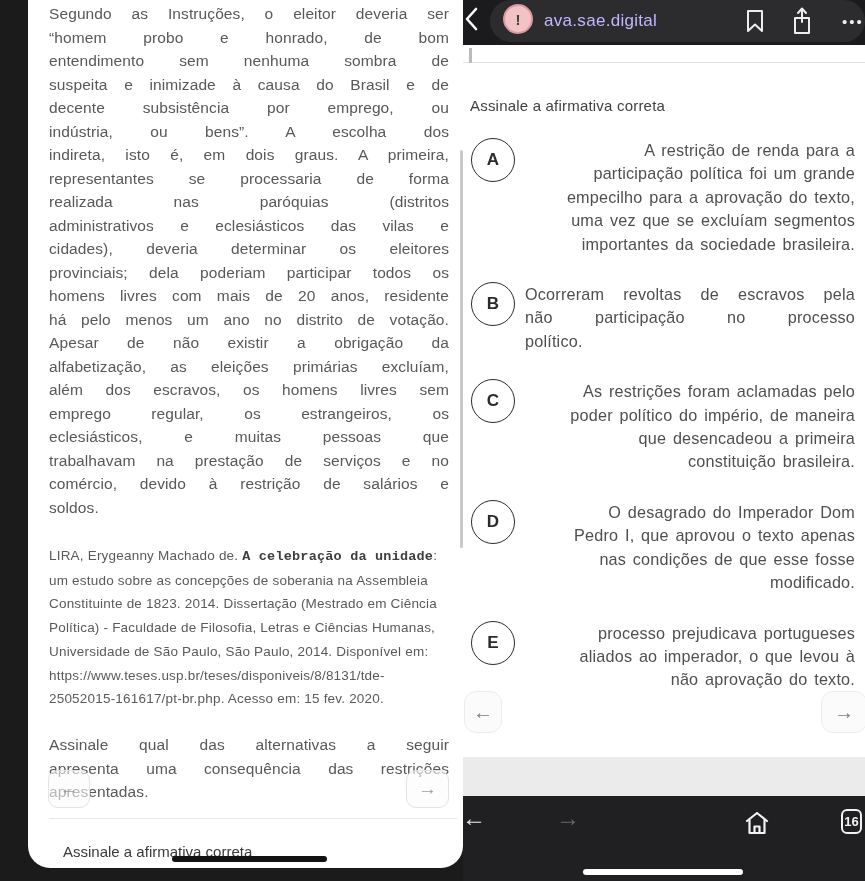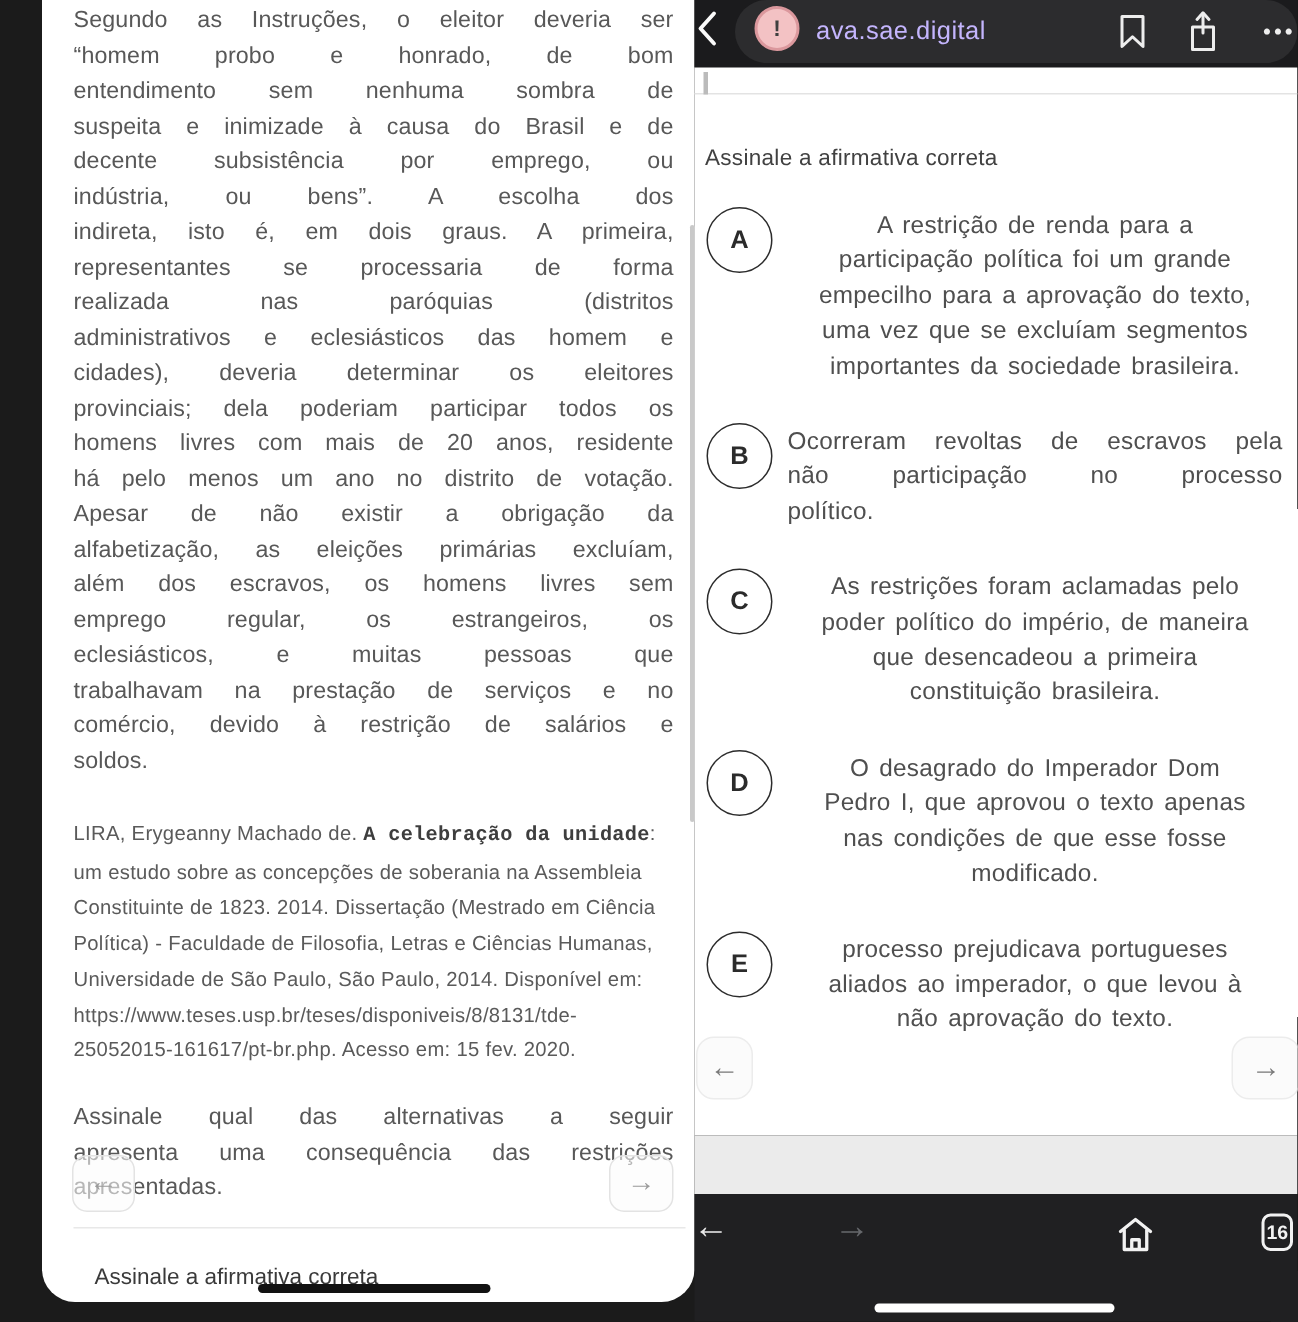--- a/index.html
+++ b/index.html
@@ -15,21 +15,21 @@
   
   .left-card {
     left:28px; top:0; width:435px; height:868px;
     background:#ffffff; border-radius:0 0 22px 22px;
     overflow:hidden;
   }
   .doc-par { left:21px; top:2px; width:400px;
     font-size:15.5px; line-height:23.5px; color:#585858; letter-spacing:.1px; }
   .jlines .ln { text-align:justify; }
   .jlines .ln:not(:last-child) { text-align-last:justify; }
-  .lines .ln { text-align:center; }
+  .lines .ln { text-align:right; }
   .citation { left:21px; top:544px; width:400px;
     font-size:13.5px; line-height:23.7px; color:#5a5a5a; letter-spacing:.2px; }
   .citation b { color:#3e3e3e;font-family:Liberation Mono, monospace; }
   .prompt { left:21px; top:733px; width:400px;
     font-size:15.5px; line-height:23.5px; color:#585858; letter-spacing:.1px; }
   .lnav {
     width:42px; height:38px; border:1px solid #e3e3e3; border-radius:10px;
     background:rgba(252,252,252,.58);
     display:flex; align-items:center; justify-content:center;
     font-size:19px; color:#9b9b9b;
@@ -99,21 +99,21 @@
   <div class="abs doc-par jlines">
       <div class="ln">Segundo as Instruções, o eleitor deveria ser</div>
       <div class="ln">“homem probo e honrado, de bom</div>
       <div class="ln">entendimento sem nenhuma sombra de</div>
       <div class="ln">suspeita e inimizade à causa do Brasil e de</div>
       <div class="ln">decente subsistência por emprego, ou</div>
       <div class="ln">indústria, ou bens”. A escolha dos</div>
       <div class="ln">indireta, isto é, em dois graus. A primeira,</div>
       <div class="ln">representantes se processaria de forma</div>
       <div class="ln">realizada nas paróquias (distritos</div>
-      <div class="ln">administrativos e eclesiásticos das homem e</div>
+      <div class="ln">administrativos e eclesiásticos das vilas e</div>
       <div class="ln">cidades), deveria determinar os eleitores</div>
       <div class="ln">provinciais; dela poderiam participar todos os</div>
       <div class="ln">homens livres com mais de 20 anos, residente</div>
       <div class="ln">há pelo menos um ano no distrito de votação.</div>
       <div class="ln">Apesar de não existir a obrigação da</div>
       <div class="ln">alfabetização, as eleições primárias excluíam,</div>
       <div class="ln">além dos escravos, os homens livres sem</div>
       <div class="ln">emprego regular, os estrangeiros, os</div>
       <div class="ln">eclesiásticos, e muitas pessoas que</div>
       <div class="ln">trabalhavam na prestação de serviços e no</div>

